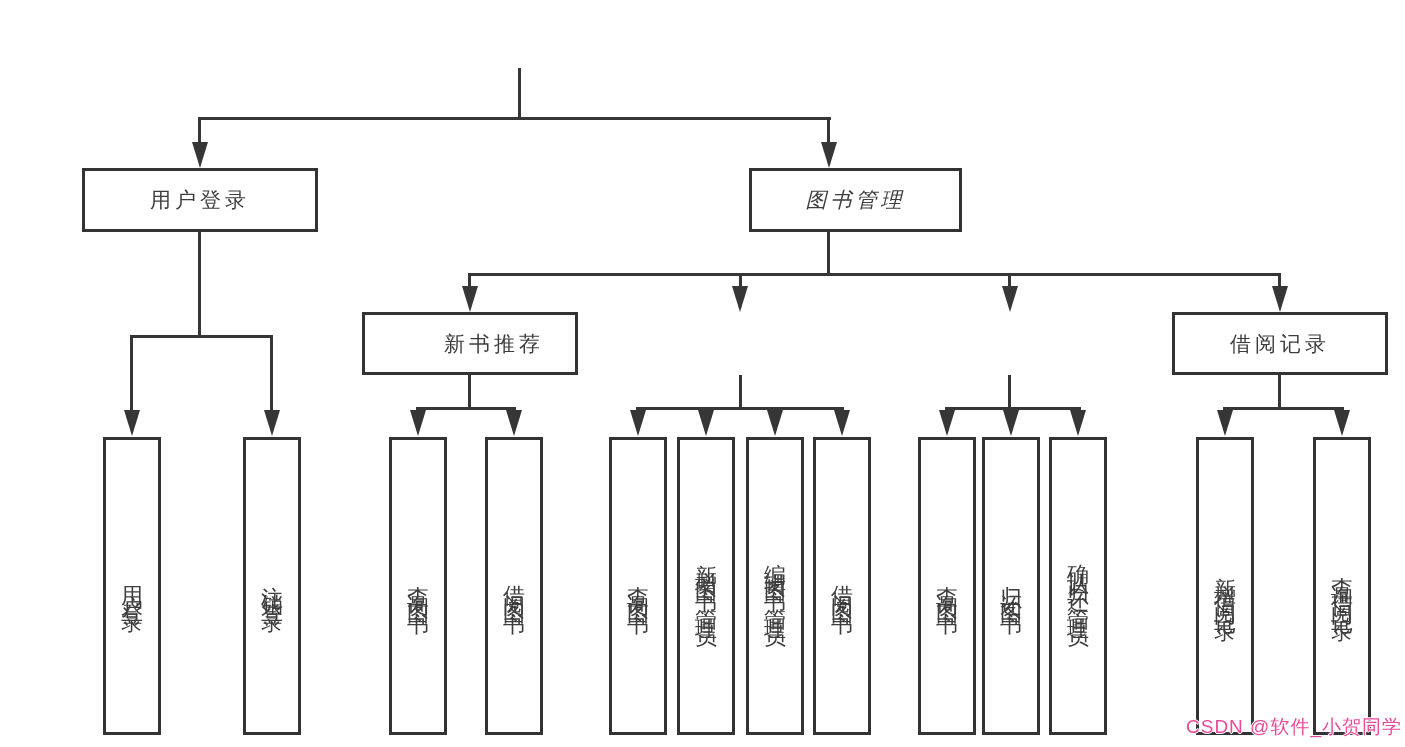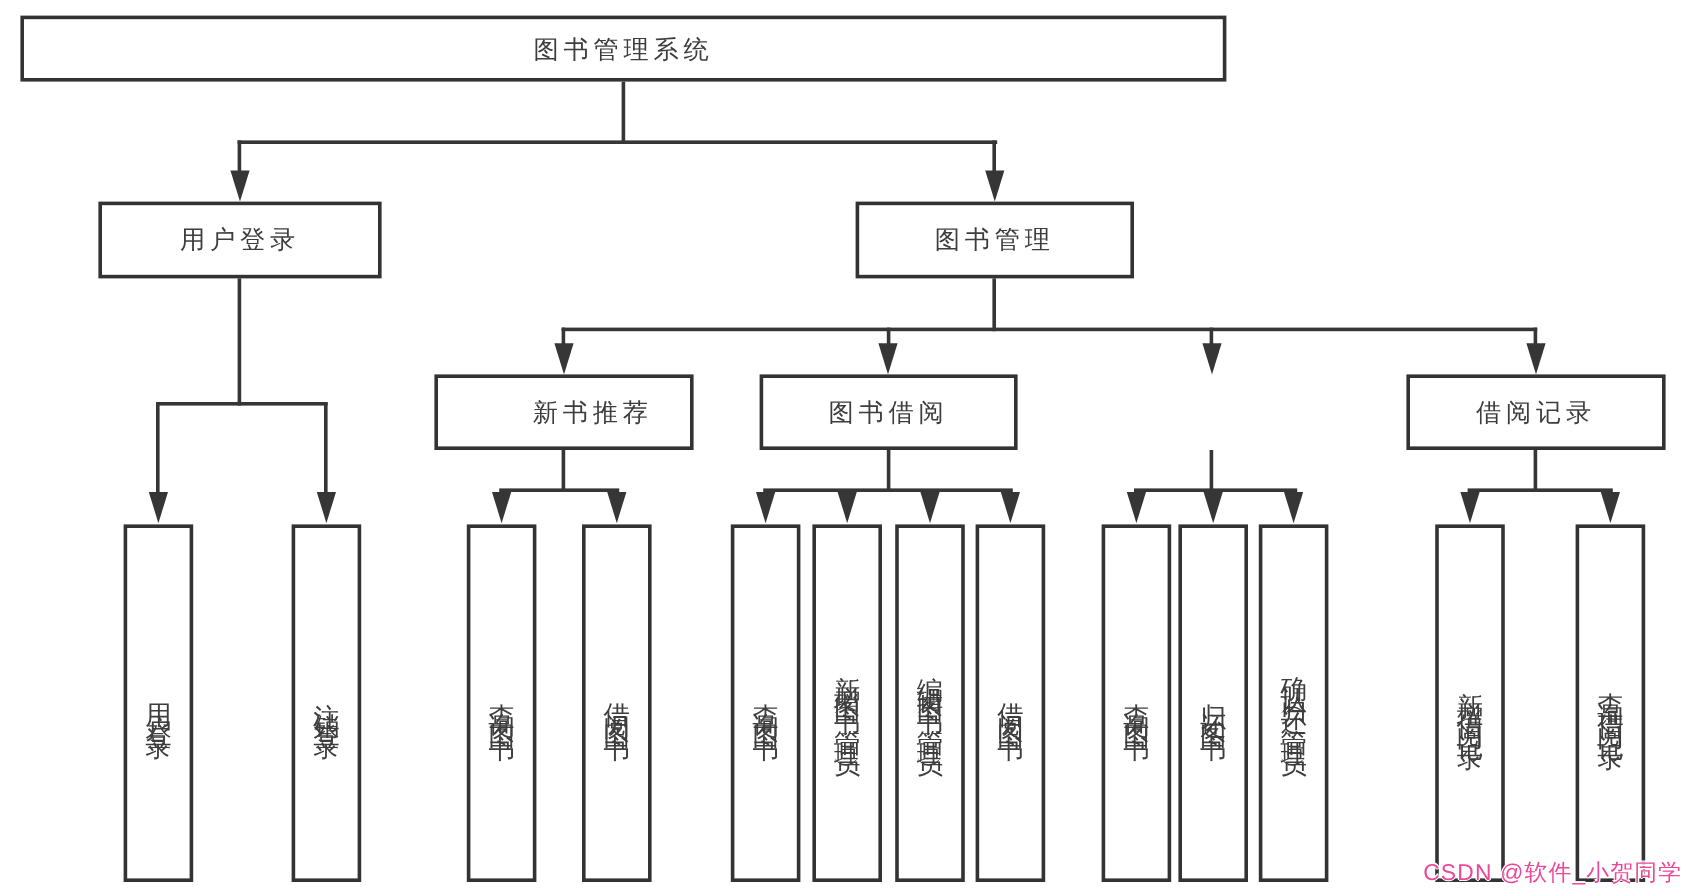--- a/index.html
+++ b/index.html
@@ -45,54 +45,48 @@
     white-space:nowrap;
     z-index:5;
     text-shadow:-1px 0 0 #fff, 1px 0 0 #fff, 0 -1px 0 #fff, 0 1px 0 #fff;
   }
 </style>
 </head>
 <body>
 
 <div id="canvas">
 
-  <div class="box box-h" style="left:17px; top:13px; width:1005px; height:55px;">
-    <span>图书管理系统</span>
-  </div>
 
   <div class="vl" style="left:518px; top:68px; height:52px;"></div>
   <div class="hl" style="left:198px; top:117px; width:633px;"></div>
   <div class="vl" style="left:198px; top:117px; height:27px;"></div>
   <div class="vl" style="left:827px; top:117px; height:27px;"></div>
   <div class="arrow" style="left:192px; top:142px;"></div>
   <div class="arrow" style="left:821px; top:142px;"></div>
 
   <div class="box box-h" style="left:82px; top:168px; width:236px; height:64px;">
     <span>用户登录</span>
   </div>
-  <div class="box box-h" style="left:713px; top:168px; width:232px; height:64px;">
+  <div class="box box-h" style="left:749px; top:168px; width:213px; height:64px;font-style:italic;">
     <span>图书管理</span>
   </div>
 
   <div class="vl" style="left:827px; top:232px; height:44px;"></div>
   <div class="hl" style="left:468px; top:273px; width:813px;"></div>
   <div class="vl" style="left:468px; top:273px; height:15px;"></div>
   <div class="vl" style="left:739px; top:273px; height:15px;"></div>
   <div class="vl" style="left:1008px; top:273px; height:15px;"></div>
   <div class="vl" style="left:1278px; top:273px; height:15px;"></div>
   <div class="arrow" style="left:462px; top:286px;"></div>
   <div class="arrow" style="left:732px; top:286px;"></div>
   <div class="arrow" style="left:1002px; top:286px;"></div>
   <div class="arrow" style="left:1272px; top:286px;"></div>
 
   <div class="box box-h" style="left:362px; top:312px; width:216px; height:63px;padding-left:48px;">
     <span>新书推荐</span>
-  </div>
-  <div class="box box-h" style="left:633px; top:312px; width:215px; height:63px;">
-    <span>图书借阅</span>
   </div>
   <div class="box box-h" style="left:1172px; top:312px; width:216px; height:63px;">
     <span>借阅记录</span>
   </div>
 
   <div class="vl" style="left:198px; top:232px; height:106px;"></div>
   <div class="hl" style="left:130px; top:335px; width:143px;"></div>
   <div class="vl" style="left:130px; top:335px; height:76px;"></div>
   <div class="vl" style="left:270px; top:335px; height:76px;"></div>
   <div class="arrow" style="left:124px; top:410px;"></div>

